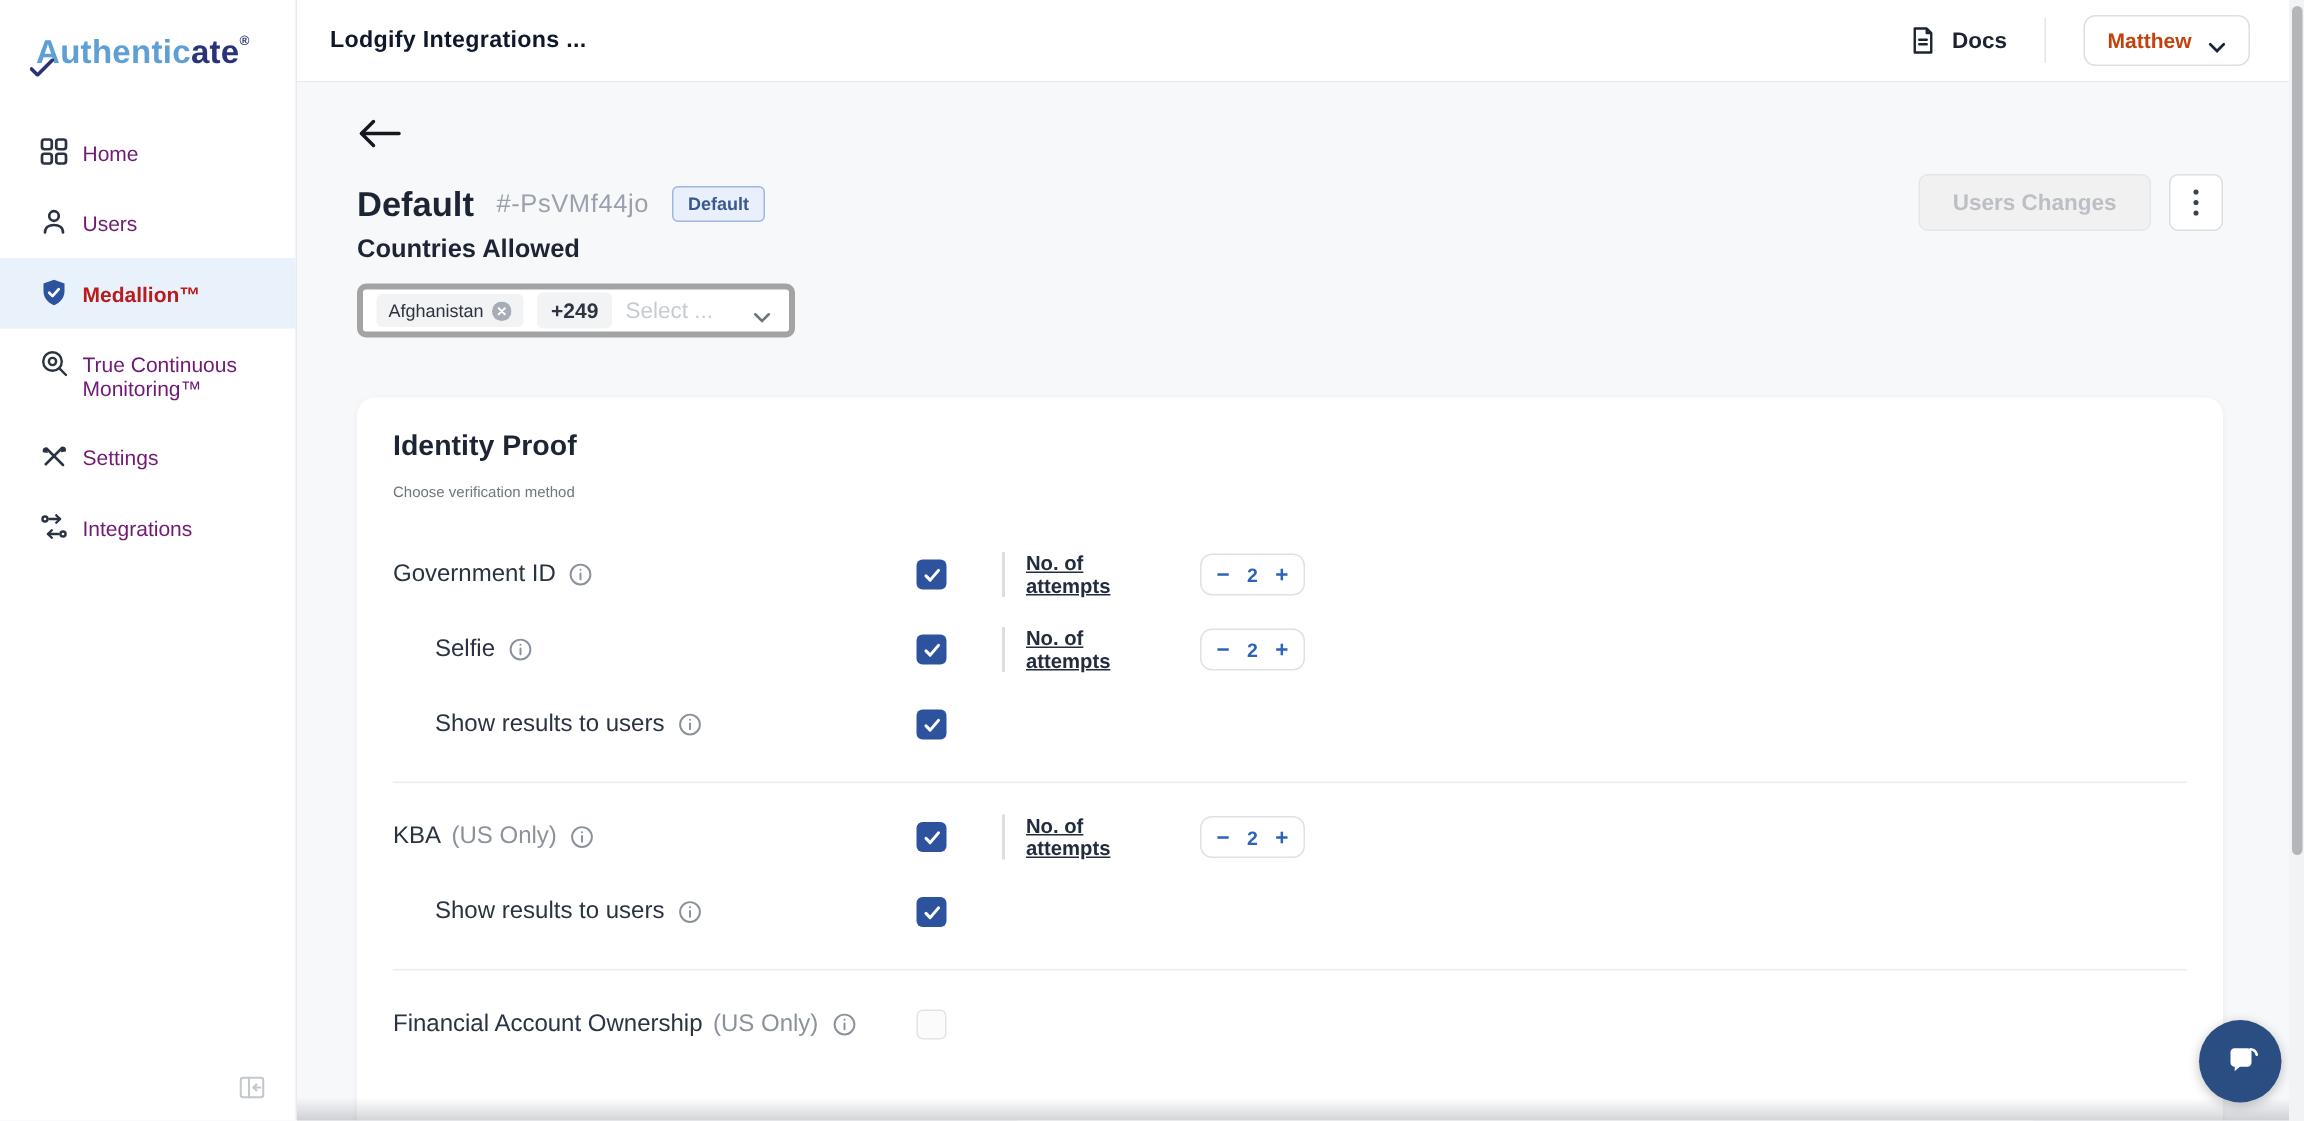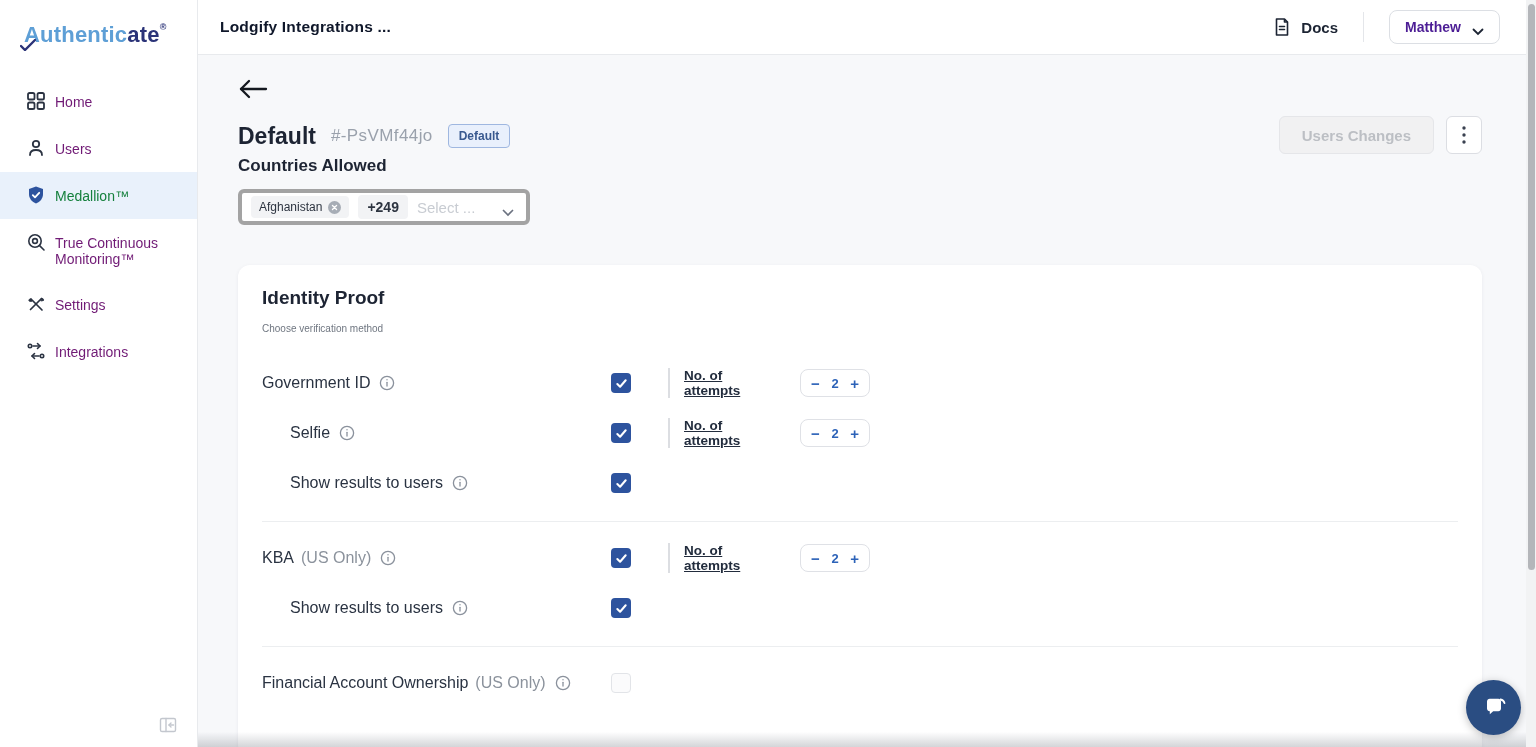--- a/index.html
+++ b/index.html
@@ -12,35 +12,35 @@
              padding-top:20px; position:relative; z-index:2; }
   .logo { position:relative; margin:2px 0 30px 24px; font-size:22px; font-weight:700; letter-spacing:.2px; }
   .logo .lp1 { color:#5e9fd6; }
   .logo .lp2 { color:#2b3378; }
   .logo .lpmark { color:#2b3378; font-size:9px; vertical-align:top; }
   .logo .logo-check { position:absolute; left:-4px; top:9px; }
   .nav-item { display:flex; align-items:flex-start; gap:9px; padding:14px 10px 14px 26px;
               font-size:14px; color:#701a75; font-weight:400; cursor:pointer; line-height:1.15; }
   .nav-item .nav-icon { width:20px; height:20px; flex:0 0 20px; color:#2b3342; margin-top:-1px; }
   .nav-item span.nav-label { padding-top:2px; }
-  .nav-item.active { background:#e9f1fb; color:#15803d; font-weight:400; }
+  .nav-item.active { background:#e9f1fb; color:#b91c1c; font-weight:700; }
   .collapse-btn { position:absolute; left:158px; bottom:12px; width:20px; height:20px; cursor:pointer; }
 
   
   .main { flex:1; display:flex; flex-direction:column; position:relative; }
   .topbar { height:55px; min-height:55px; background:#fff; border-bottom:1px solid #e8eaed;
             display:flex; align-items:center; padding:0 36px 0 22px; }
   .topbar-title { font-size:15.5px; font-weight:700; color:#0f172a; letter-spacing:.2px; }
   .topbar-right { margin-left:auto; display:flex; align-items:center; }
   .docs-link { display:flex; align-items:center; gap:9px; font-weight:700; font-size:15px;
                color:#1c2433; cursor:pointer; }
   .docs-link .doc-icon { width:20px; height:20px; color:#1c2433; }
   .tr-divider { width:1px; height:30px; background:#e4e6ea; margin:0 25px; }
   .user-btn { display:flex; align-items:center; gap:11px; border:1px solid #dcdfe4; border-radius:8px;
-              padding:8px 15px; font-weight:700; font-size:14px; color:#4c1d95; background:#fff; cursor:pointer; }
+              padding:8px 15px; font-weight:700; font-size:14px; color:#c2410c; background:#fff; cursor:pointer; }
   .user-btn .chev { width:12px; height:8px; color:#1c2433; }
 
   
   .content { flex:1; background:#f7f8fa; padding:23px 0 0 40px; position:relative; overflow:hidden; }
   .content-inner { width:1244px; }
   .back-btn { width:30px; height:22px; margin-bottom:16px; cursor:pointer; color:#14181f; }
   .title-row { position:relative; display:flex; align-items:center; height:40px; }
   .page-title { font-size:23px; font-weight:800; color:#1d2433; margin-right:15px; }
   .record-id { font-size:17px; color:#9aa1ac; letter-spacing:.4px; margin-right:15px; }
   .badge { background:#e9f0fc; border:1px solid #9fb7e0; border-radius:4px; color:#39598f;

